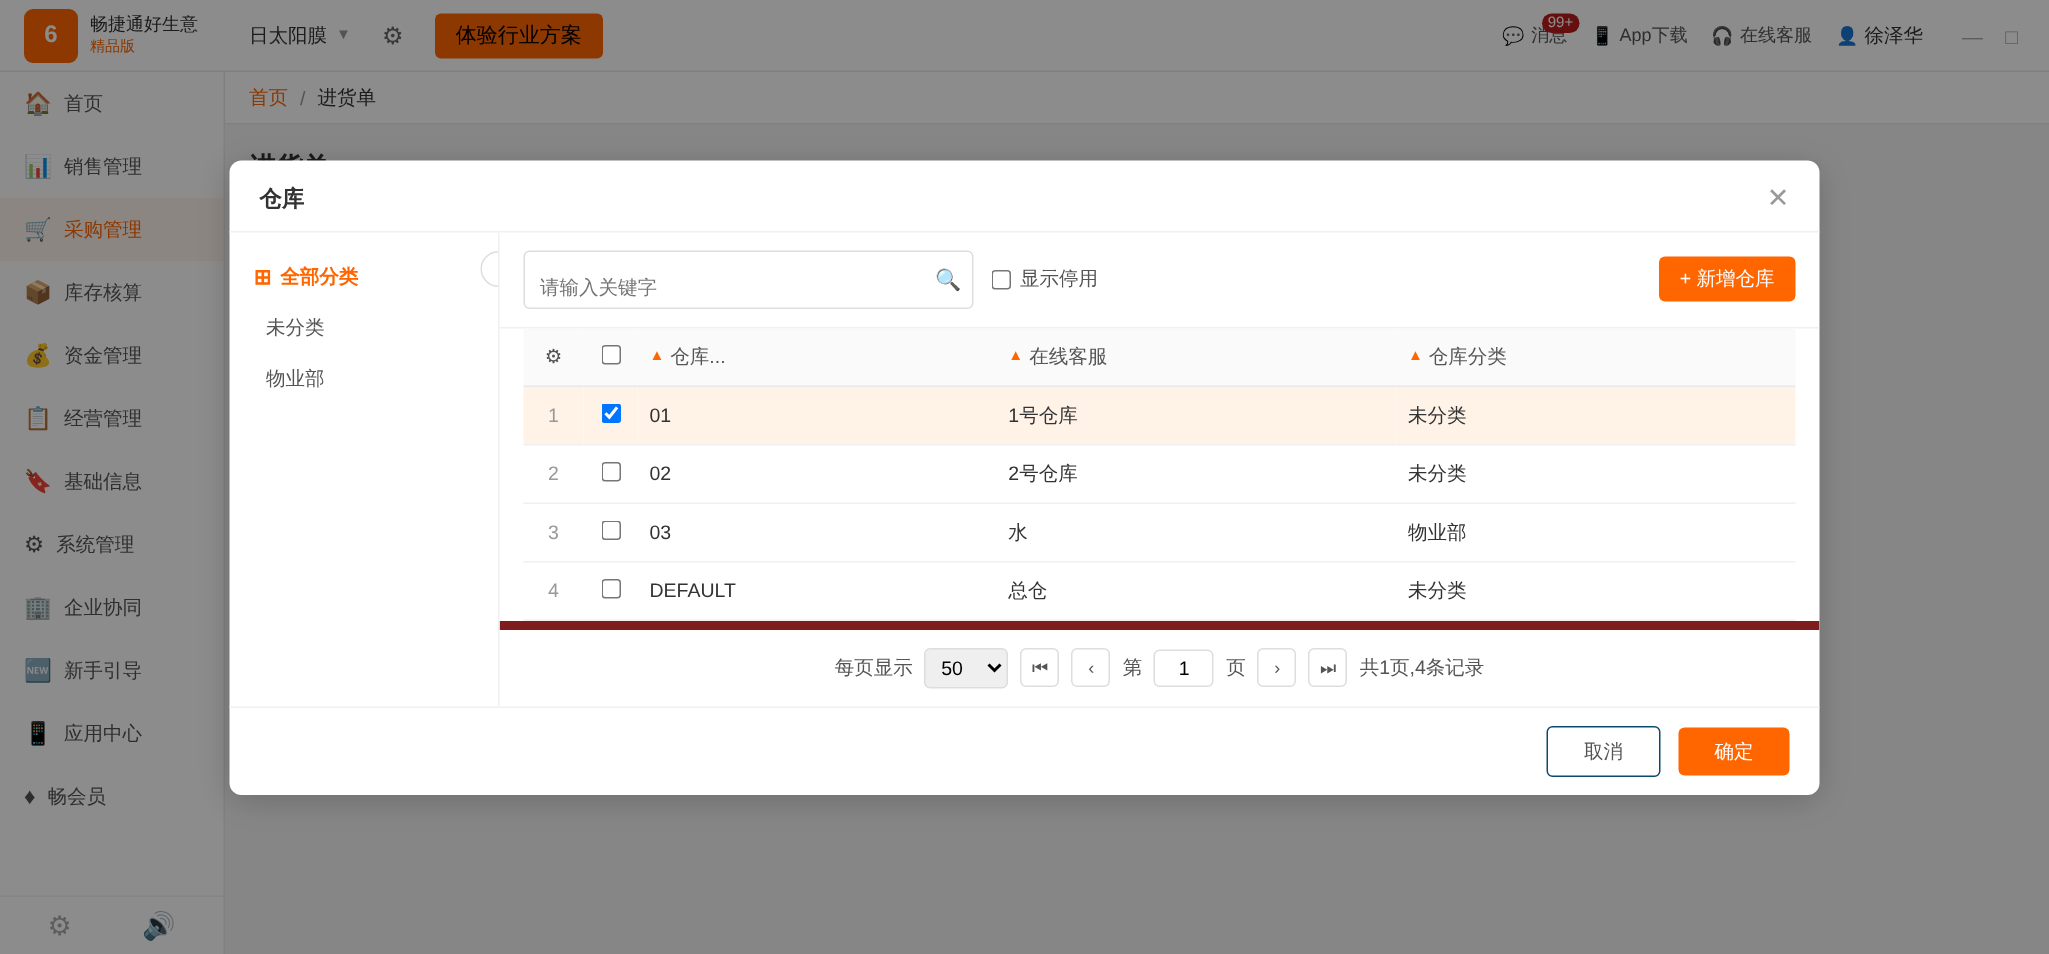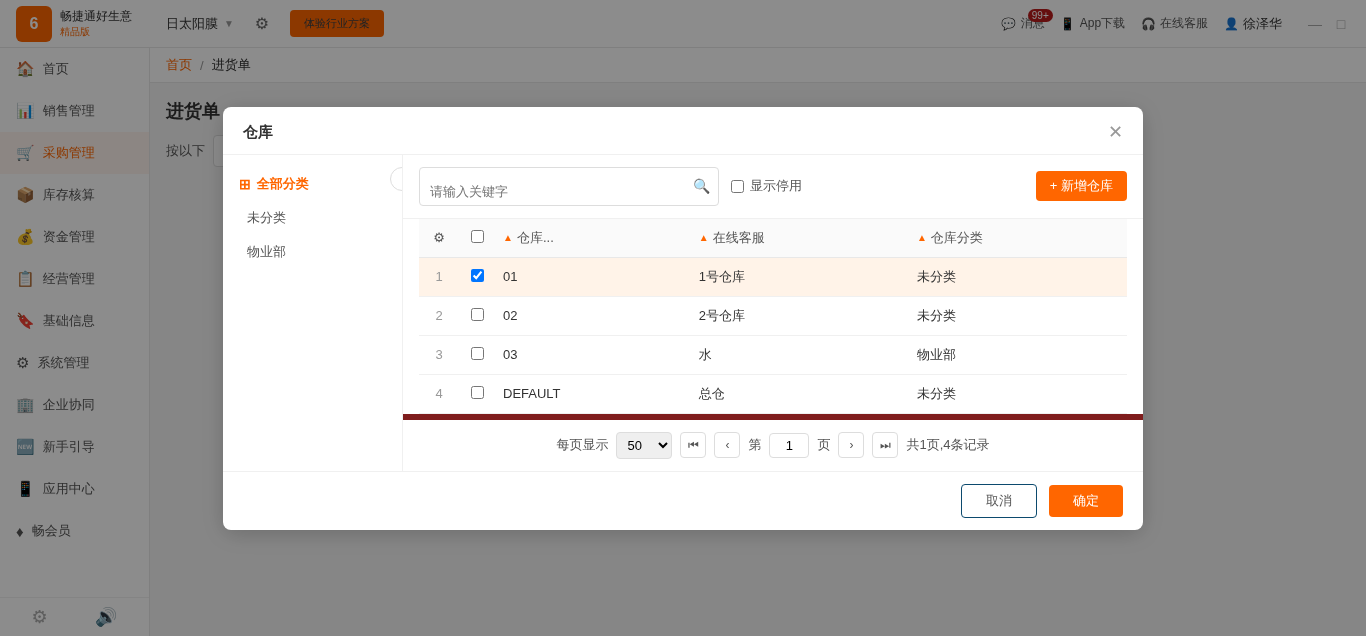--- a/index.html
+++ b/index.html
@@ -48,26 +48,26 @@
       cursor: pointer;
     }
     .store-selector .chevron { color: #999; font-size: 10px; }
     .settings-icon {
       width: 32px; height: 32px;
       display: flex; align-items: center; justify-content: center;
       color: #666; cursor: pointer; font-size: 16px;
     }
     .trial-btn {
       background: #f60;
-      color: #404040;
+      color: #000000;
       border: none;
       padding: 6px 14px;
       border-radius: 4px;
       cursor: pointer;
-      font-size: 11px;
+      font-size: 14px;
     }
     .header-right {
       display: flex;
       align-items: center;
       gap: 16px;
     }
     .header-icon-item {
       display: flex; align-items: center; gap: 4px;
       cursor: pointer; color: #555; font-size: 12px;
       position: relative;
@@ -176,21 +176,21 @@
       z-index: 200;
       display: flex;
       align-items: center;
       justify-content: center;
     }
 
     
     .modal {
       background: #fff;
       border-radius: 8px;
-      width: 920px;
+      width: 1060px;
       max-height: 580px;
       display: flex;
       flex-direction: column;
       box-shadow: 0 4px 24px rgba(0,0,0,0.2);
     }
     .modal-header {
       display: flex;
       align-items: center;
       justify-content: space-between;
       padding: 16px 20px 12px;

